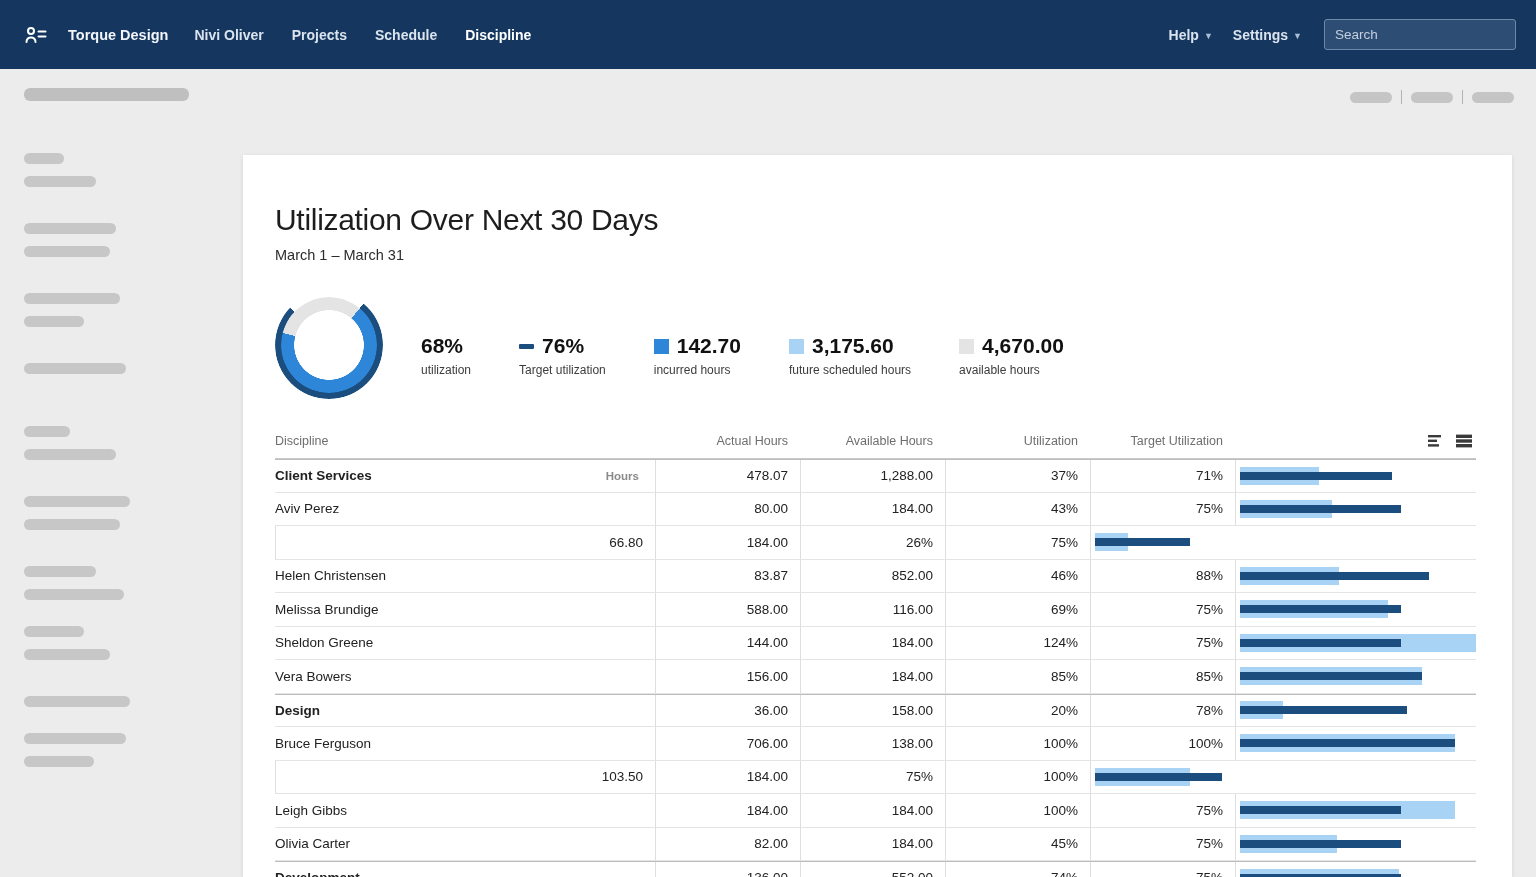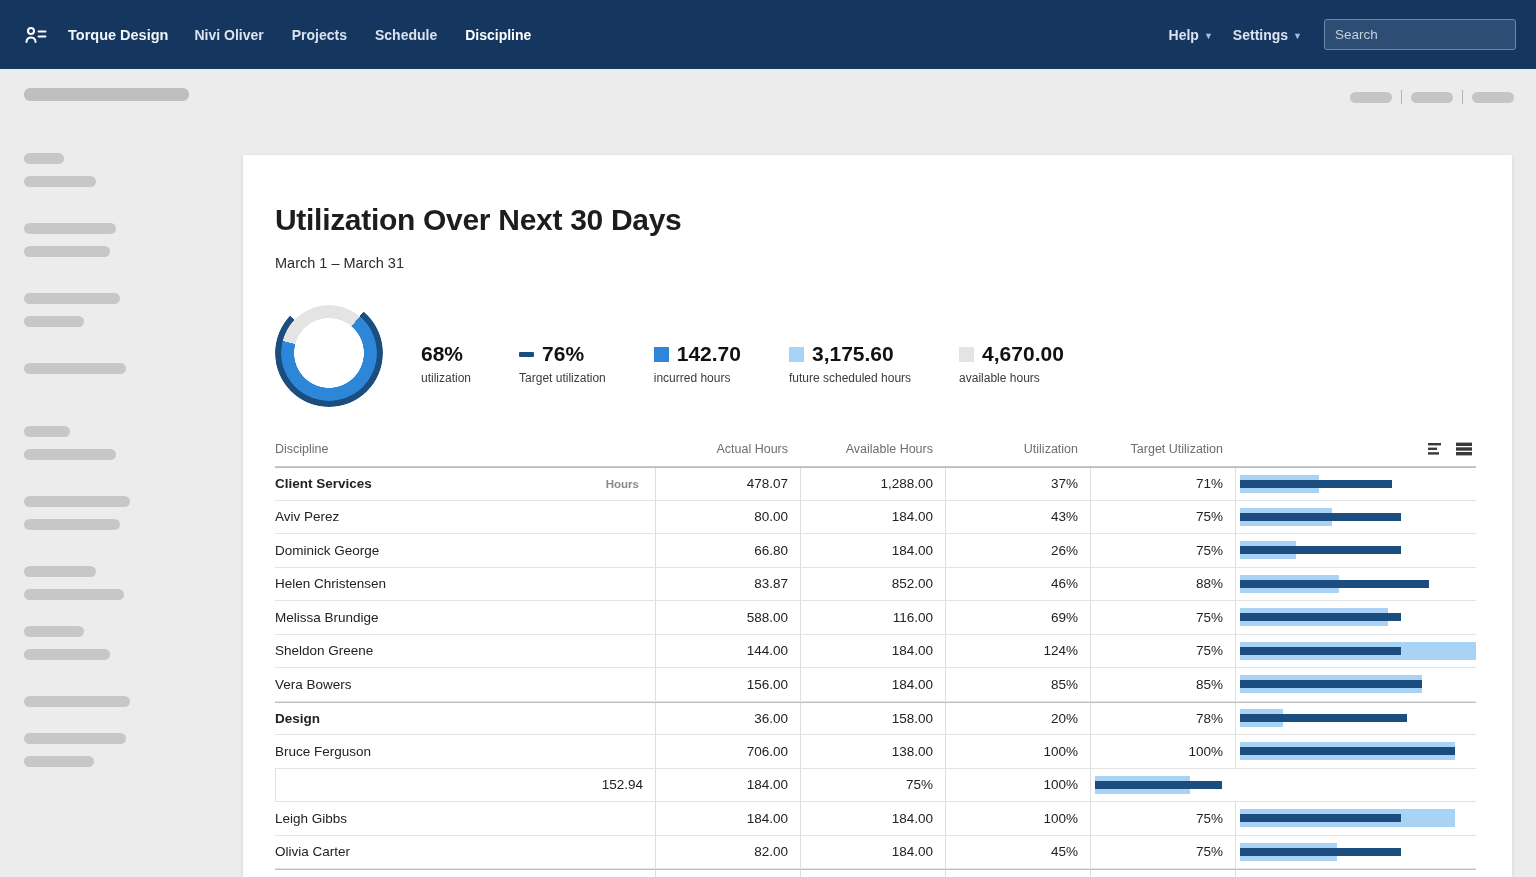--- a/index.html
+++ b/index.html
@@ -65,22 +65,22 @@
 
   
   .card {
     position: absolute;
     left: 243px; top: 155px; right: 24px; bottom: 0;
     background: #ffffff;
     box-shadow: 0 1px 4px rgba(0,0,0,0.10);
     padding: 48px 36px 0 32px;
     overflow: hidden;
   }
-  .report-title { font-size: 30px; font-weight: 700; color: #1d1d1d; letter-spacing: -0.3px; }
-  .report-sub { font-size: 14.5px; color: #2c2c2c; margin-top: 18px; }
+  .report-title { font-size: 30px; font-weight: 400; color: #1d1d1d; letter-spacing: -0.3px; }
+  .report-sub { font-size: 14.5px; color: #2c2c2c; margin-top: 10px; }
 
   
   .summary { display: flex; align-items: center; margin-top: 26px; height: 112px; }
   .donut-wrap { position: relative; width: 108px; height: 108px; flex: none; }
   .donut-ring, .donut-target { position: absolute; border-radius: 50%; }
   .donut-target { inset: 0; }
   .donut-ring { inset: 6px; }
   .legend { display: flex; align-items: flex-start; margin-left: 38px; gap: 48px; }
   .legend-item { display: flex; flex-direction: column; }
   .legend-top { display: flex; align-items: center; gap: 8px; margin-top: 21px; }
@@ -290,24 +290,20 @@
     <div class="cell num">43%</div>
     <div class="cell num">75%</div>
     <div class="cell cell-bars">
       <div class="bar-track">
         <div class="bar-util" style="width: 39.0909%; background: rgb(169, 211, 245);"></div>
         <div class="bar-target" style="width: 68.1818%; background: rgb(27, 78, 127);"></div>
       </div>
     </div>
   </div>
         <div class="trow">
-    <div class="cell cell-name">
-      <span>Dominick George</span>
-      <span class="row-note"></span>
-    </div>
     <div class="cell num">66.80</div>
     <div class="cell num">184.00</div>
     <div class="cell num">26%</div>
     <div class="cell num">75%</div>
     <div class="cell cell-bars">
       <div class="bar-track">
         <div class="bar-util" style="width: 23.6364%; background: rgb(169, 211, 245);"></div>
         <div class="bar-target" style="width: 68.1818%; background: rgb(27, 78, 127);"></div>
       </div>
     </div>
@@ -402,21 +398,21 @@
     <div class="cell num">100%</div>
     <div class="cell num">100%</div>
     <div class="cell cell-bars">
       <div class="bar-track">
         <div class="bar-util" style="width: 90.9091%; background: rgb(169, 211, 245);"></div>
         <div class="bar-target" style="width: 90.9091%; background: rgb(27, 78, 127);"></div>
       </div>
     </div>
   </div>
         <div class="trow">
-    <div class="cell num">152.94</div>
+    <div class="cell num">103.50</div>
     <div class="cell num">184.00</div>
     <div class="cell num">75%</div>
     <div class="cell num">100%</div>
     <div class="cell cell-bars">
       <div class="bar-track">
         <div class="bar-util" style="width: 68.1818%; background: rgb(169, 211, 245);"></div>
         <div class="bar-target" style="width: 90.9091%; background: rgb(27, 78, 127);"></div>
       </div>
     </div>
   </div>

